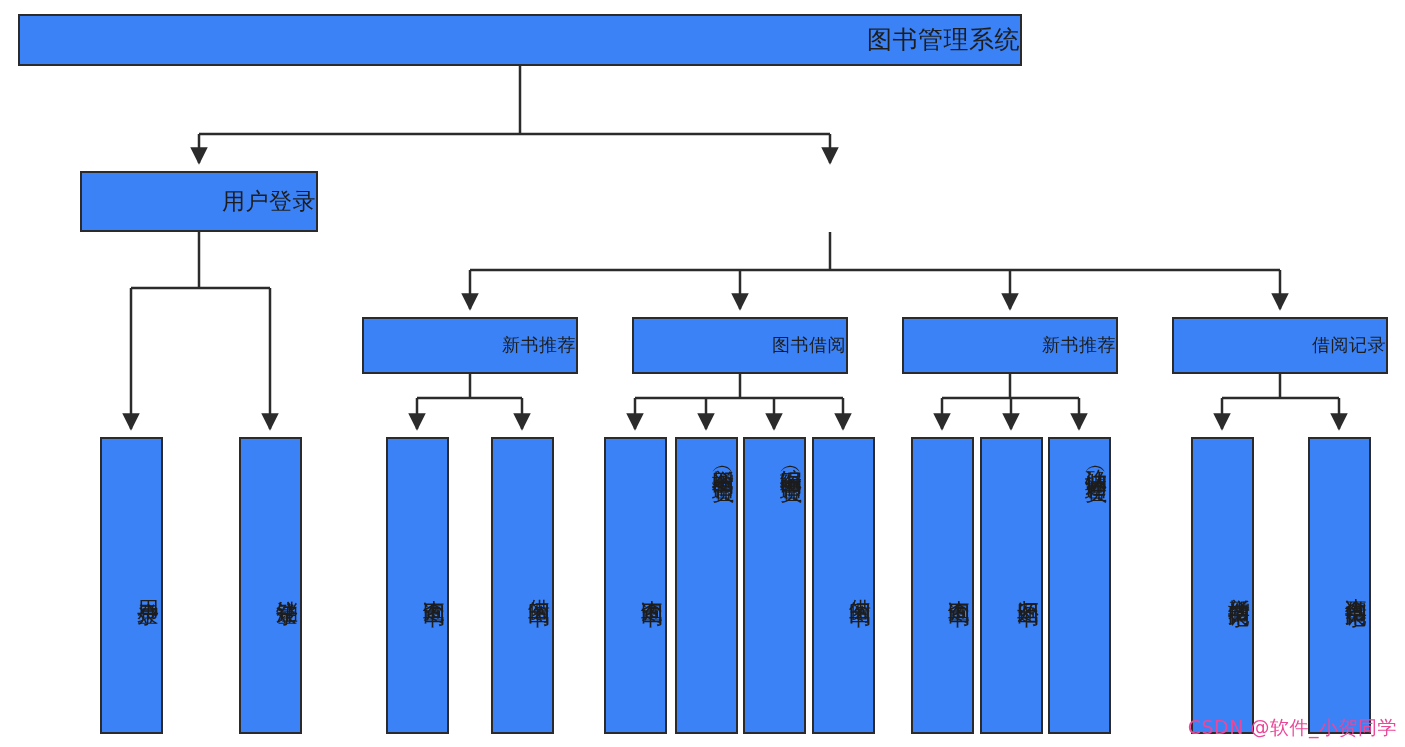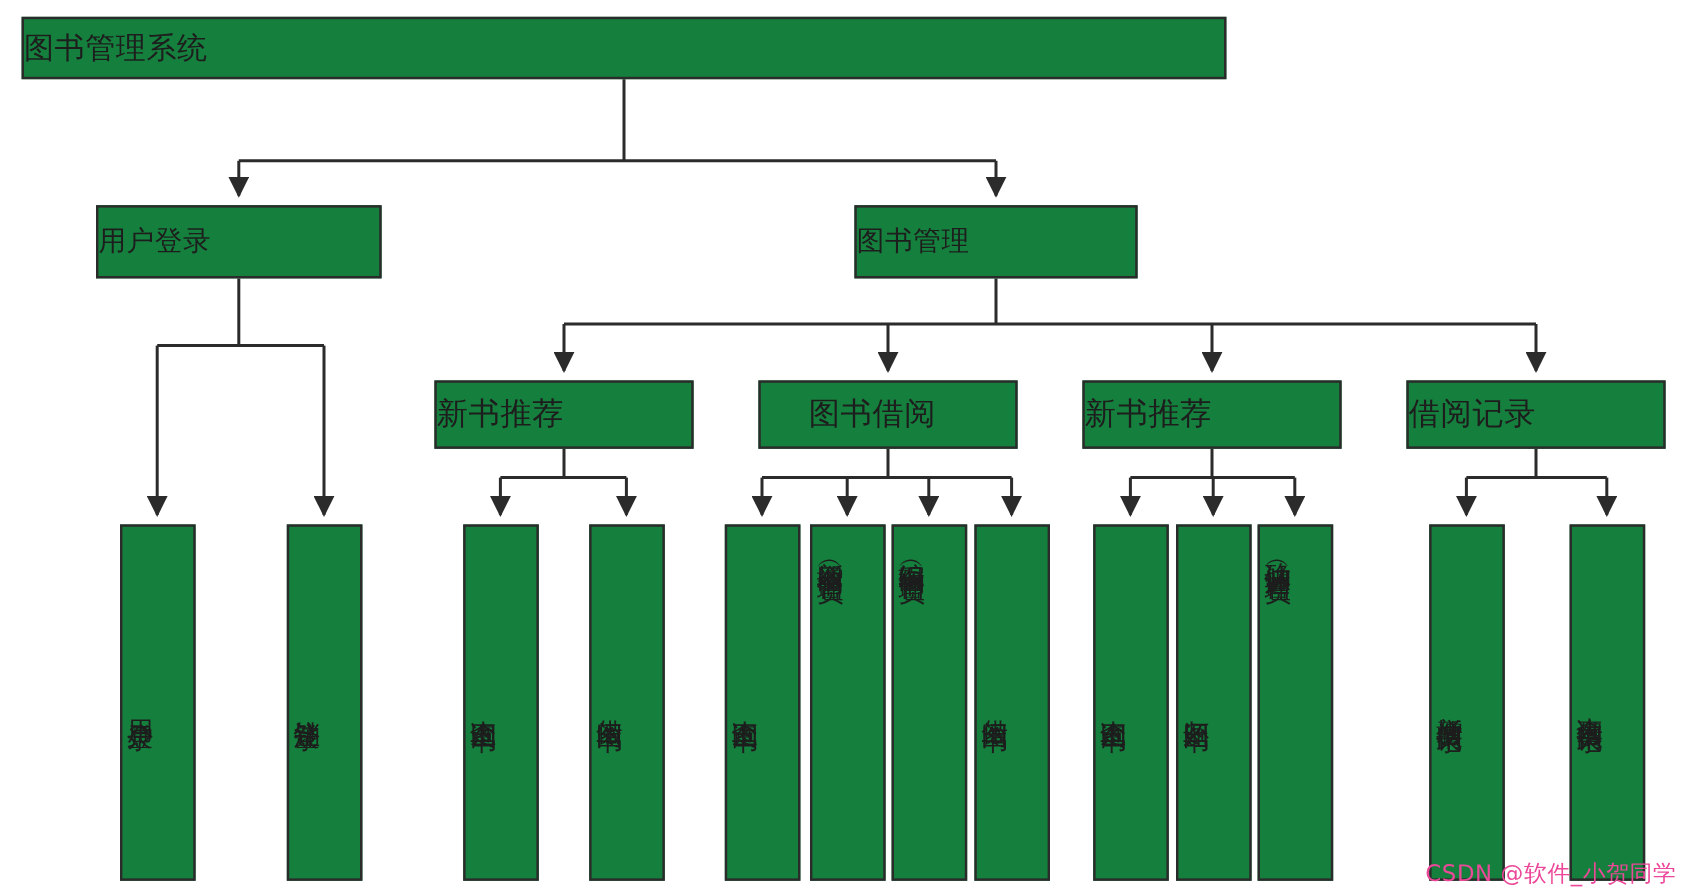--- a/index.html
+++ b/index.html
@@ -21,36 +21,36 @@
     position: absolute;
     left: 0;
     top: 0;
     width: 1405px;
     height: 747px;
   }
   .node {
     position: absolute;
     box-sizing: border-box;
     border: 2.5px solid #2b2b2b;
-    background: #15803d;
+    background: #3b82f6;
     display: flex;
     align-items: center;
-    justify-content: flex-start;
+    justify-content: flex-end;
     color: #1d1d1d;
     z-index: 2;
   }
   .node .lbl {
     display: block;
     text-align: center;
     line-height: 1.12;
     letter-spacing: 0.5px;
   }
   .node.root .lbl   { font-size: 25px; }
   .node.level2 .lbl { font-size: 23px; }
-  .node.level3 .lbl { font-size: 26px; }
+  .node.level3 .lbl { font-size: 18px; }
   .node.leaf {
     align-items: flex-start;
     padding-top: 12px;
   }
   .node.leaf .lbl {
     writing-mode: vertical-rl;
     text-orientation: upright;
     font-size: 22px;
     line-height: 1.22;
     letter-spacing: 2px;
@@ -130,23 +130,20 @@
     </g>
   </svg>
 
   <div class="node root" style="left:18px; top:14px; width:1004px; height:52px;">
     <span class="lbl">图书管理系统</span>
   </div>
 
   <div class="node level2" style="left:80px; top:171px; width:238px; height:61px;">
     <span class="lbl">用户登录</span>
   </div>
-  <div class="node level2" style="left:712px; top:171px; width:236px; height:61px;">
-    <span class="lbl">图书管理</span>
-  </div>
 
   <div class="node level3" style="left:362px; top:317px; width:216px; height:57px;">
     <span class="lbl">新书推荐</span>
   </div>
   <div class="node level3" style="left:632px; top:317px; width:216px; height:57px;padding-left:40px;">
     <span class="lbl">图书借阅</span>
   </div>
   <div class="node level3" style="left:902px; top:317px; width:216px; height:57px;">
     <span class="lbl">新书推荐</span>
   </div>

